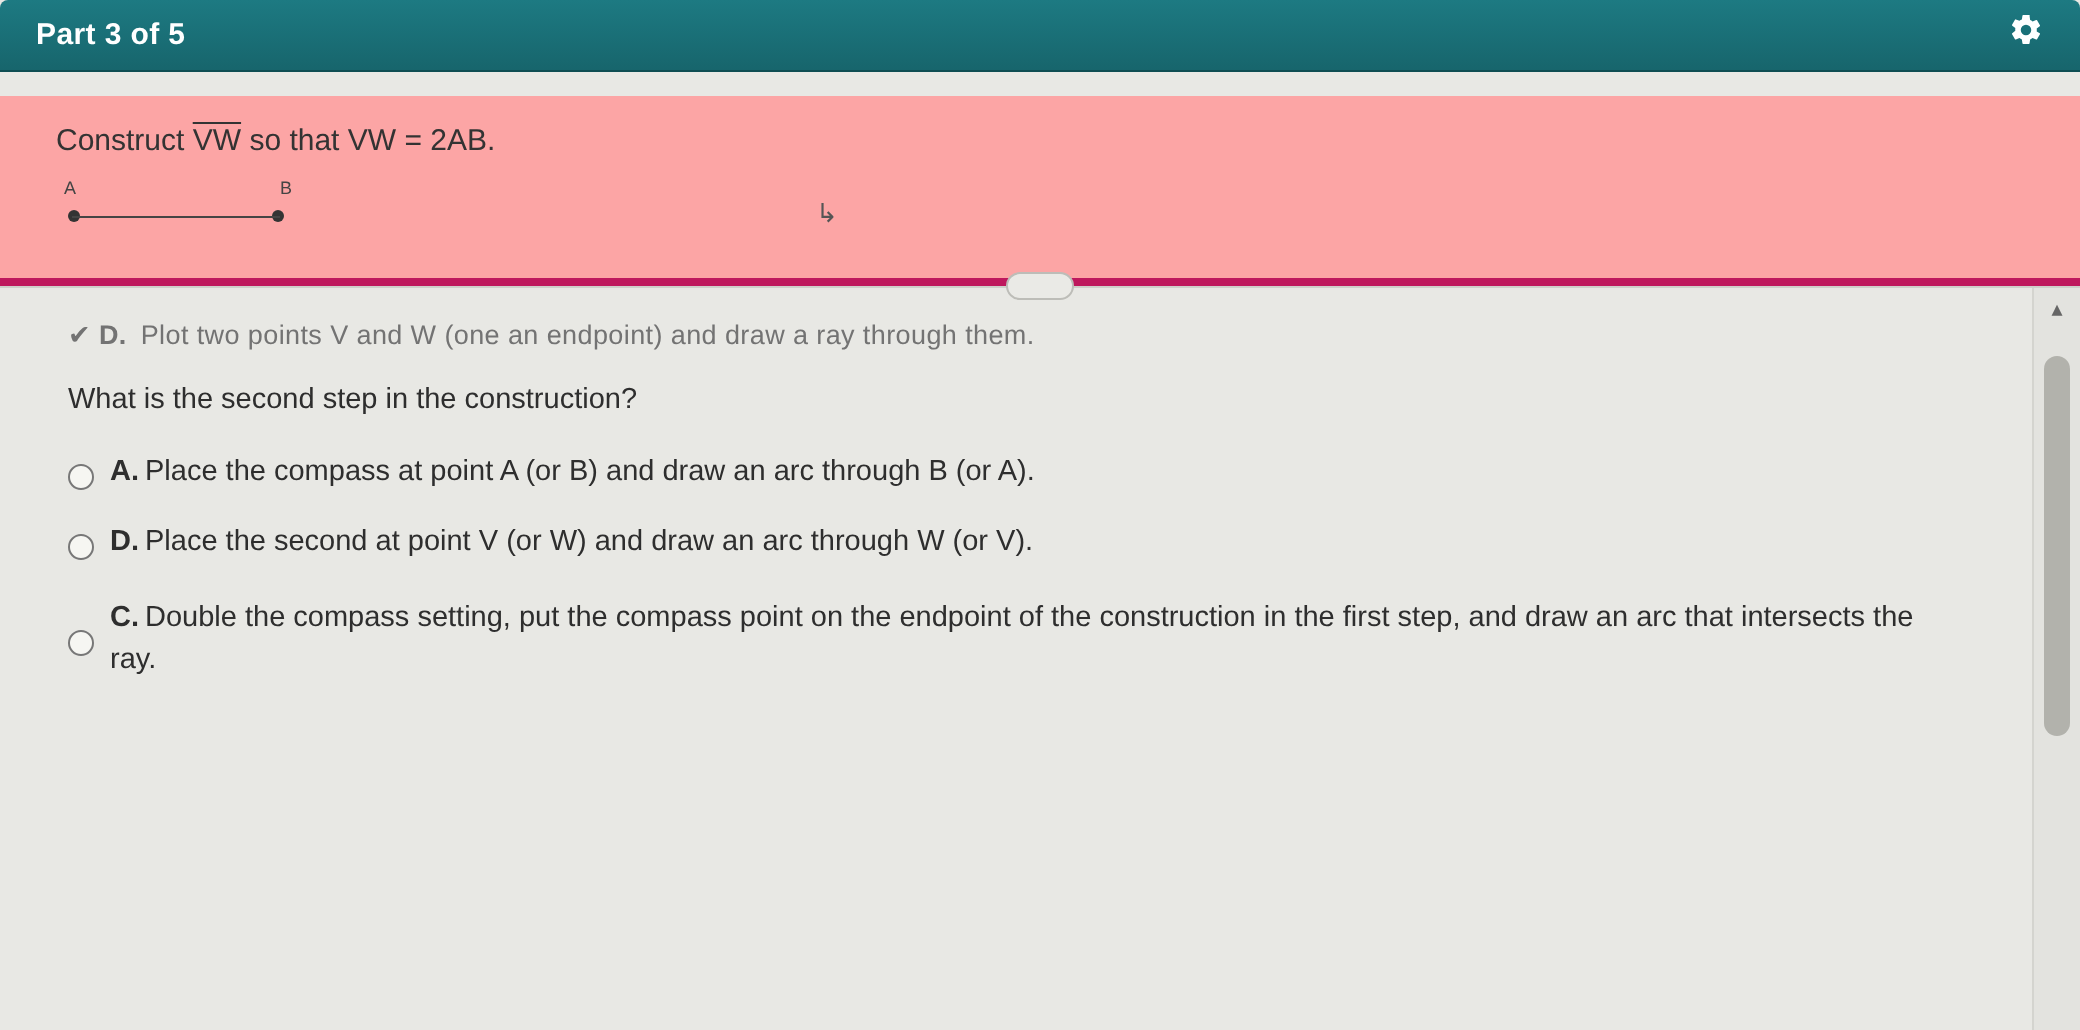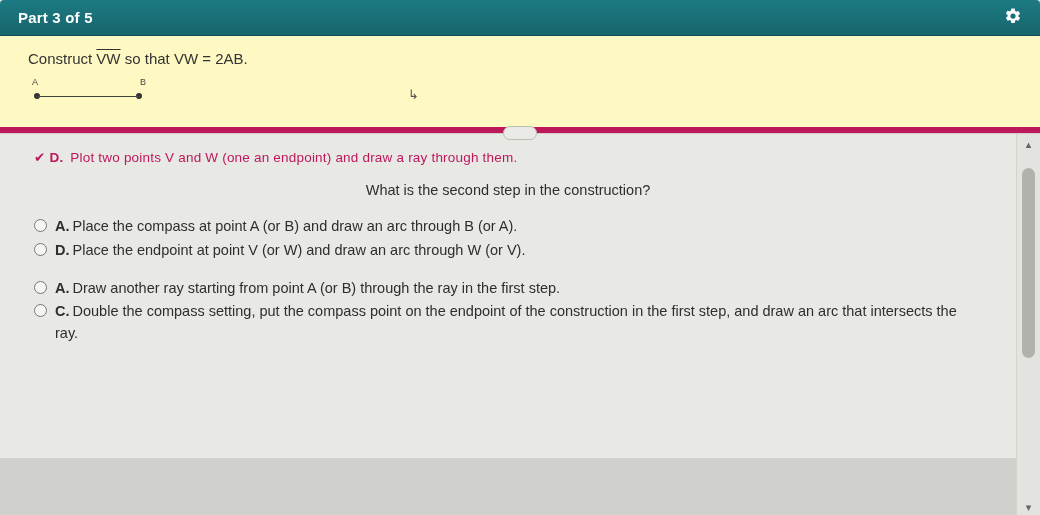--- a/index.html
+++ b/index.html
@@ -1,23 +1,23 @@
 <!DOCTYPE html>
 <html><head>
 <meta charset="utf-8">
 <style>
   * { margin: 0; padding: 0; box-sizing: border-box; }
   html, body { width: 1040px; height: 515px; overflow: hidden; font-family: Arial, Helvetica, sans-serif; background: #d0d0cc; }
-  .sheet { position: relative; width: 1040px; height: 458px; background: #e8e8e4; }
+  .sheet { position: relative; width: 1040px; height: 515px; background: #e8e8e4; }
   
   .header-bar { height: 36px; background: linear-gradient(#1d7a82,#17656c); color: #fff; display:flex; align-items:center; justify-content:space-between; padding: 0 18px; border-top-left-radius: 4px; border-top-right-radius:4px; border-bottom: 1px solid #0e4d52; }
   .header-title { font-size: 15px; font-weight: 600; letter-spacing: .2px; }
   .gear-icon svg { width: 18px; height: 18px; fill: #fff; }
   
-  .prompt-area { background: #fef9c3; padding: 14px 28px 20px 28px; border-bottom: 6px solid #be185d; }
+  .prompt-area { background: #fca5a5; padding: 14px 28px 20px 28px; border-bottom: 4px solid #be185d; margin-top: 12px; }
   .prompt-text { font-size: 15px; color: #333; }
   .overline { text-decoration: overline; }
   .segment-row { margin-top: 14px; display:flex; align-items:center; gap: 260px; }
   .segment-fig { position: relative; width: 120px; height: 26px; }
   .segment-line { position:absolute; left: 8px; right: 8px; top: 15px; height: 1px; background: #444; }
   .dot { position:absolute; top: 12px; width: 6px; height:6px; border-radius:50%; background:#333; }
   .dotA { left: 6px; } .dotB { right: 6px; }
   .ptlabel { position:absolute; top: -4px; font-size:9px; color:#444; }
   .lblA{ left:4px; } .lblB{ right:2px; }
   .cursor-mark { font-size: 13px; color:#555; }
@@ -25,24 +25,24 @@
   .divider-wrap { position: relative; height: 1px; background: #cfcfca; margin: 0 0 0 0; }
   .pill { position:absolute; left:50%; top:-7px; transform:translateX(-50%); width:34px; height:14px; border:1px solid #bdbdb8; border-radius: 8px; background:#eaeae6; }
   
   .body-area { position: relative; display:flex; height: calc(515px - 36px - 88px); }
   .content { flex:1; padding: 14px 34px 12px 34px; overflow: hidden; font-size: 14.5px; color: #2e2e2e; line-height: 1.5; }
   .scrollbar { width: 24px; background:#e3e3df; border-left:1px solid #d4d4cf; position:relative; }
   .scroll-thumb { position:absolute; left:5px; right:5px; top:34px; height:190px; background:#b2b2ac; border-radius:7px; }
   .scroll-arrow { position:absolute; left:0; right:0; height:20px; text-align:center; font-size:11px; color:#666; }
   .arrow-up{ top:4px; } .arrow-down{ bottom:4px; }
   
-  .faded-prev { color:#be185d; font-size:13.5px; letter-spacing: .2px; margin-bottom: 12px; }
-  .q-stem { margin: 6px 0 14px 0; text-align: center; }
+  .faded-prev { color:#737373; font-size:13.5px; letter-spacing: .2px; margin-bottom: 12px; }
+  .q-stem { margin: 6px 0 14px 0; }
   .opts { list-style: none; margin: 0 0 16px 0; }
-  .opts li { display:flex; gap: 8px; align-items:flex-start; margin: 2px 0; }
+  .opts li { display:flex; gap: 8px; align-items:center; margin: 13px 0; }
   .radio { width:13px; height:13px; border:1px solid #777; border-radius:50%; margin-top:3px; flex-shrink:0; background:#f6f6f2; }
   .radio.selected::after{ content:"✔"; font-size:10px; color:#3a6; position:relative; left:1px; top:-2px; display:block; }
   .radio.selected{ border-color:#3a6; }
   .opt-letter { font-weight:600; margin-right:3px; }
   .opt-text { flex:1; }
 </style>
 </head>
 <body>
 
 <div class="sheet">
@@ -86,29 +86,25 @@
       </div>
 
       <p class="q-stem">What is the second step in the construction?</p>
       <ul class="opts">
         <li>
           <span class="radio"></span>
           <span class="opt-text"><span class="opt-letter">A.</span><span>Place the compass at point A (or B) and draw an arc through B (or A).</span></span>
         </li>
         <li>
           <span class="radio"></span>
-          <span class="opt-text"><span class="opt-letter">D.</span><span>Place the endpoint at point V (or W) and draw an arc through W (or V).</span></span>
+          <span class="opt-text"><span class="opt-letter">D.</span><span>Place the second at point V (or W) and draw an arc through W (or V).</span></span>
         </li>
       </ul>
 
       <ul class="opts">
-        <li>
-          <span class="radio"></span>
-          <span class="opt-text"><span class="opt-letter">A.</span><span>Draw another ray starting from point A (or B) through the ray in the first step.</span></span>
-        </li>
         <li>
           <span class="radio"></span>
           <span class="opt-text"><span class="opt-letter">C.</span><span>Double the compass setting, put the compass point on the endpoint of the construction in the first step, and draw an arc that intersects the ray.</span></span>
         </li>
       </ul>
 
     </div>
     <div class="scrollbar">
       <div class="scroll-arrow arrow-up">▴</div>
       <div class="scroll-thumb"></div>

